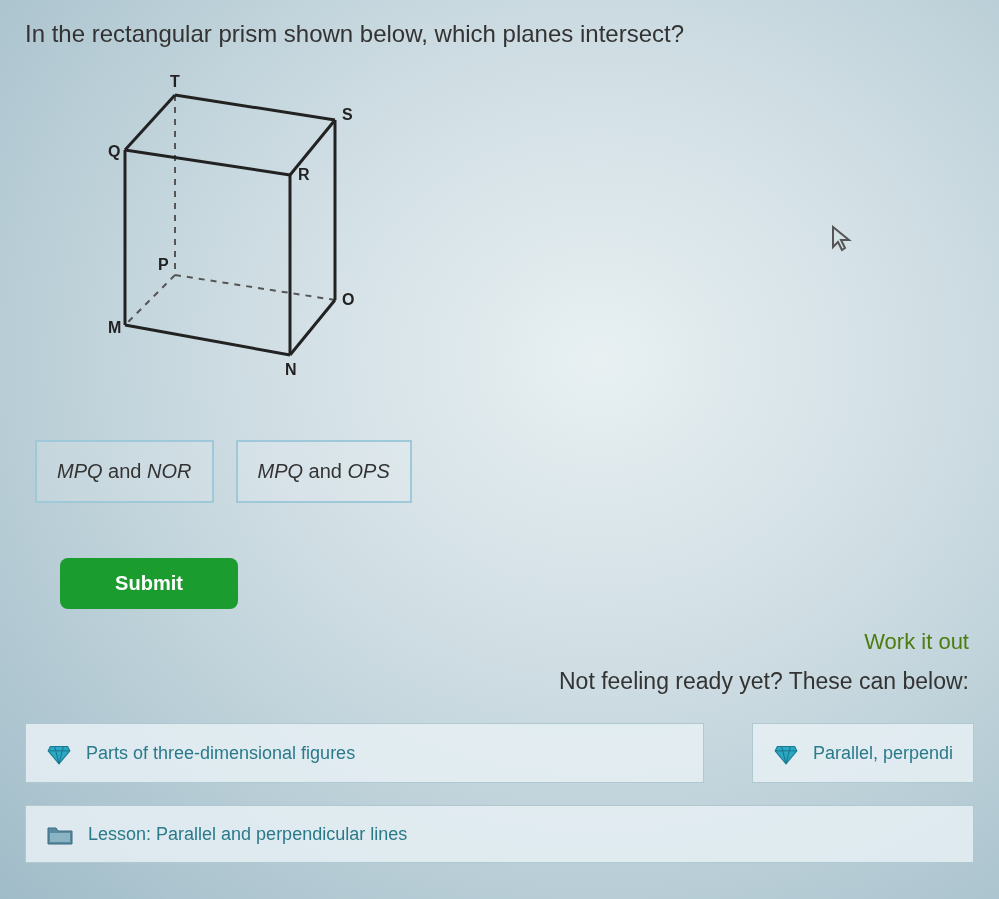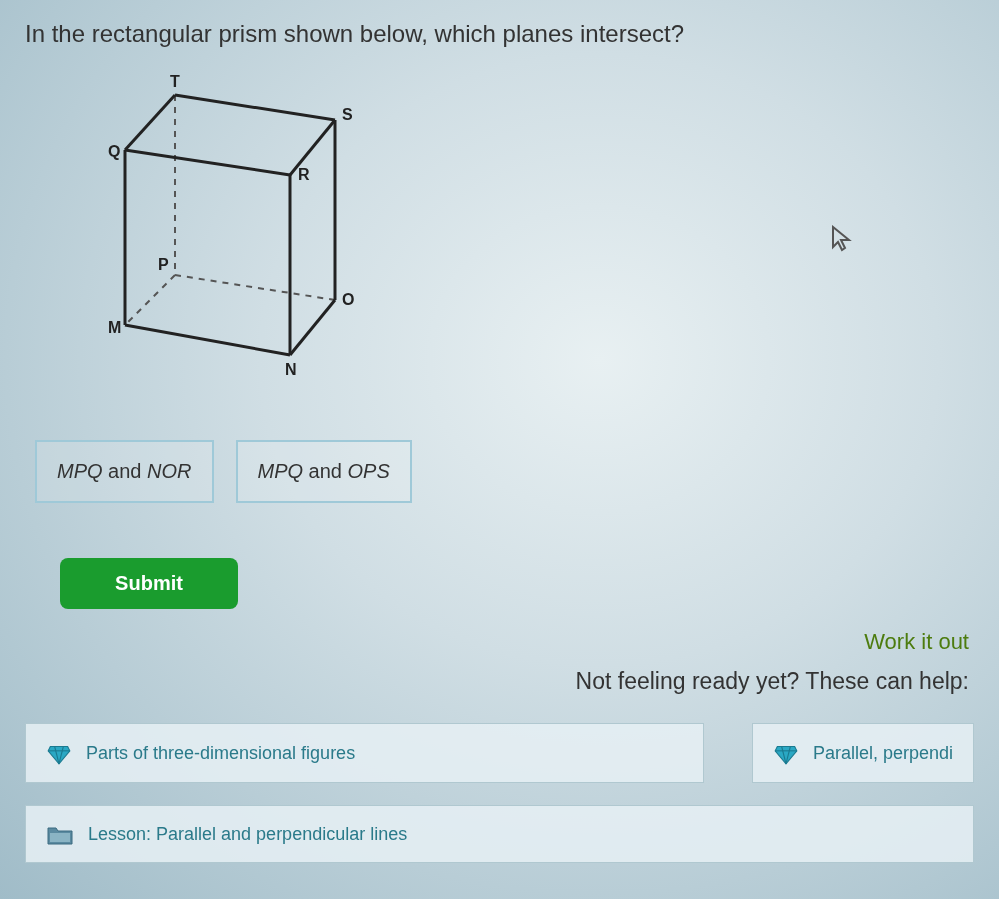--- a/index.html
+++ b/index.html
@@ -146,21 +146,21 @@
   </div>
   <div class="answer-option">
     <span class="italic">MPQ</span><span> and </span><span class="italic">OPS</span>
   </div>
 </div>
 
 <button class="submit-btn">Submit</button>
 
 <div class="help-section">
   <div class="work-it-out">Work it out</div>
-  <div class="not-ready">Not feeling ready yet? These can help:</div>
+  <div class="not-ready">Not feeling ready yet? These can below:</div>
 </div>
 
 <div class="help-links">
   <div class="help-card">
     <svg class="diamond-icon" viewBox="0 0 24 24">
       <polygon points="4,6 20,6 22,10 12,22 2,10" fill="#2aa8c4" stroke="#1a7a90" stroke-width="1"></polygon>
       <line x1="2" y1="10" x2="22" y2="10" stroke="#1a7a90" stroke-width="1"></line>
       <line x1="8" y1="6" x2="12" y2="22" stroke="#1a7a90" stroke-width="1"></line>
       <line x1="16" y1="6" x2="12" y2="22" stroke="#1a7a90" stroke-width="1"></line>
     </svg>

